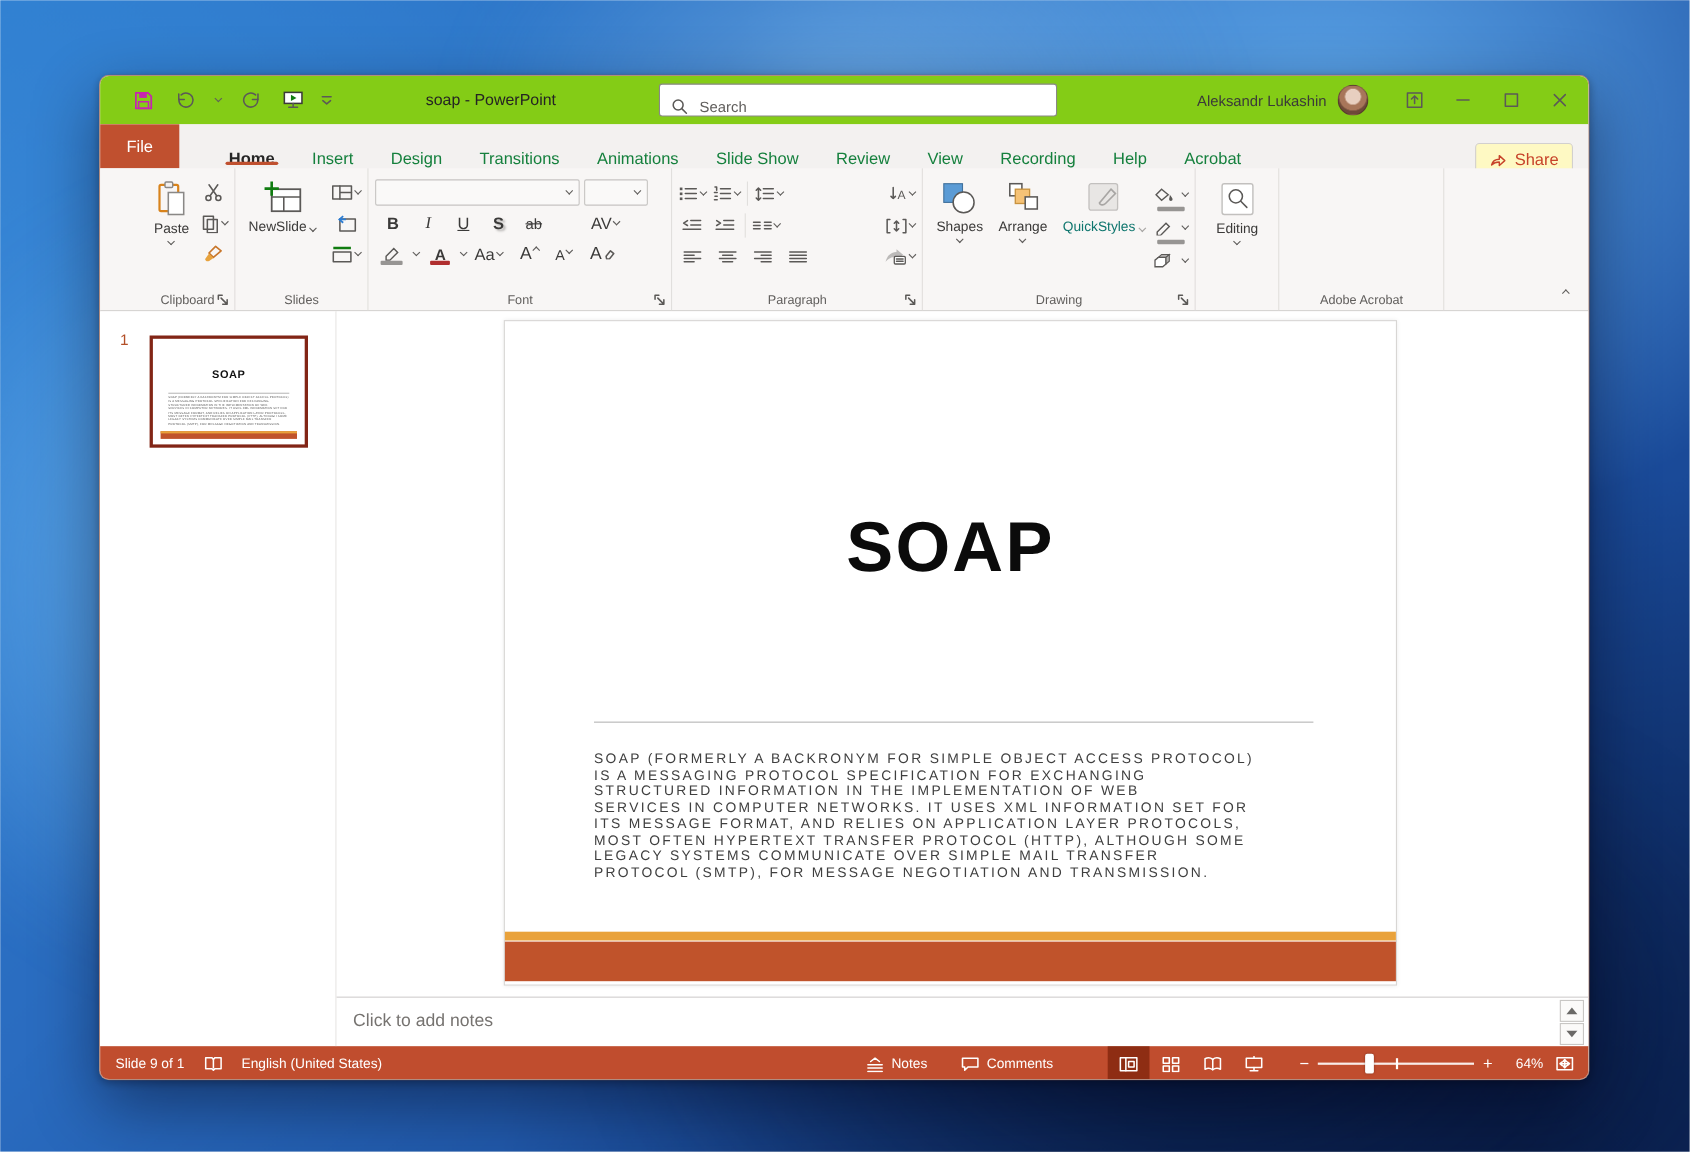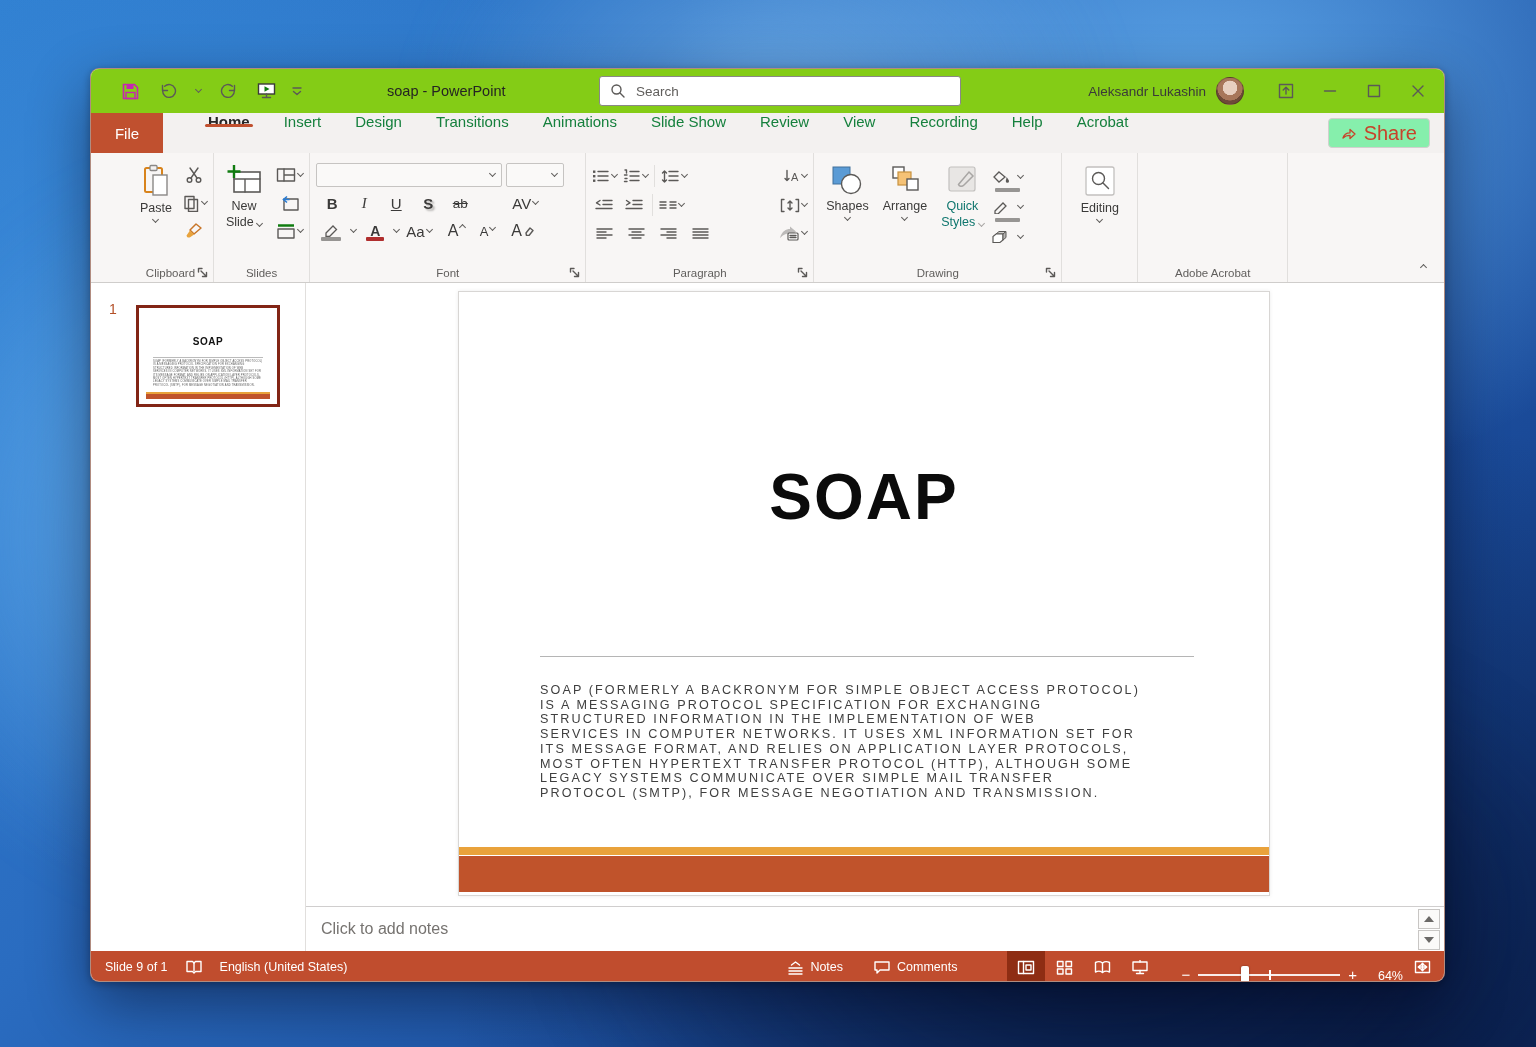--- a/index.html
+++ b/index.html
@@ -27,56 +27,56 @@
     box-shadow:0 22px 60px rgba(0,0,20,.45), 0 2px 8px rgba(0,0,20,.3); }
 
   
   .titlebar { position:relative; height:44px; background:#84cc16; }
   .qat { position:absolute; left:24px; top:0; height:44px; display:flex; align-items:center; gap:7px; }
   .qbtn { display:flex; align-items:center; justify-content:center; width:30px; height:30px; border-radius:4px; color:#3b3a39; }
   .qbtn.narrow { width:18px; }
   .wtitle { position:absolute; left:296px; top:0; height:44px; display:flex; align-items:center;
     font-size:14.5px; color:#252423; }
   .searchbox { position:absolute; left:508px; top:7px; width:362px; height:30px; background:#fff;
-    border:1px solid #8a8886; border-radius:3px; display:flex; align-items:center; padding:0 10px; gap:10px; }
+    border:1px solid #8a8886; border-radius:3px; display:flex; align-items:flex-end; padding:0 10px; gap:10px; }
   .searchbox input { border:none; outline:none; flex:1; font-size:13.5px; color:#444;
     font-family:"Liberation Sans", sans-serif; background:transparent; }
   .searchbox input::placeholder { color:#605e5c; }
   .tb-right { position:absolute; right:4px; top:0; height:44px; display:flex; align-items:center; }
   .username { font-size:13.5px; color:#3b3a39; margin-right:10px; }
   .avatar { width:28px; height:28px; border-radius:50%; margin-right:20px;
     background:radial-gradient(circle at 50% 38%, #e8cfc0 0 34%, #a8765a 36% 60%, #6e4a38 62% 100%);
     border:1px solid rgba(0,0,0,.2); }
   .winctl { width:44px; height:44px; display:flex; align-items:center; justify-content:center; color:#3b3a39; }
 
   
   .tabrow { position:relative; height:40px; background:#f3f1f0; display:flex; align-items:stretch;gap:20px; }
   .file-tab { width:72px; background:#c0502f; color:#fff; font-size:15px;
     display:flex; align-items:center; justify-content:center; }
-  .tabs { display:flex; align-items:flex-start; margin-left:8px; }
+  .tabs { display:flex; align-items:flex-end; margin-left:8px; }
   .tab { padding:0 17px; display:flex; align-items:center; font-size:15px; color:#15803d; position:relative; }
   .tab.active { color:#262626; font-weight:bold; }
   .tab.active::after { content:""; position:absolute; left:14px; right:14px; bottom:3px; height:3px;
     background:#c0502f; border-radius:2px; }
-  .share-btn { position:absolute; right:14px; top:5px; height:30px; padding:0 12px; border:1px solid #d2d0ce;
-    border-radius:4px; background:#86efac; display:flex; align-items:center; gap:7px;
-    color:#c7432a; font-size:20px; }
+  .share-btn { position:absolute; right:14px; top:17px; height:30px; padding:0 12px; border:1px solid #d2d0ce;
+    border-radius:4px; background:#fef9c3; display:flex; align-items:center; gap:7px;
+    color:#c7432a; font-size:15px; }
 
   
   .ribbon { position:relative; height:130px; background:#f8f6f5; border-bottom:1px solid #cfcdcb; display:flex; }
   .group { position:relative; border-right:1px solid #e1dfdd; padding:8px 6px 20px; }
   .group-label { position:absolute; bottom:3px; left:0; right:0; text-align:center;
     font-size:11.5px; color:#605e5c; }
   .launcher { position:absolute; bottom:4px; right:5px; color:#605e5c; }
   .chv { width:5px; height:5px; border-right:1.4px solid #605e5c; border-bottom:1.4px solid #605e5c;
     display:inline-block; transform:rotate(45deg); margin-top:-3px; }
   .chv.up { transform:rotate(-135deg); margin-top:3px; }
   .bigbtn { display:flex; flex-direction:column; align-items:center; justify-content:flex-start;
     gap:3px; padding:3px 6px; border-radius:3px; color:#3b3a39; font-size:12.5px; text-align:center; line-height:1.25; }
-  .bigbtn .blabel { display:flex; flex-direction:column; align-items:center; }
+  .bigbtn .blabel { display:flex; flex-direction:row; align-items:center; }
   .bigbtn.disabled { color:#0f766e; }
   .colstack { display:flex; flex-direction:column; justify-content:flex-start; gap:4px; padding-top:2px; }
   .sbtn { height:24px; min-width:24px; display:flex; align-items:center; justify-content:center;
     border-radius:2px; color:#3b3a39; gap:2px; }
   .fontrow { display:flex; align-items:center; gap:4px; height:28px; }
   .combo { background:#faf9f8; border:1px solid #c6c4c2; border-radius:2px; height:24px;
     display:flex; align-items:center; justify-content:flex-end; padding:0 6px; }
   .glyph { font-size:15px; color:#3b3a39; }
   .g-bold { font-weight:bold; }
   .g-italic { font-style:italic; font-family:"Liberation Serif", serif; }
@@ -123,21 +123,21 @@
     display:flex; align-items:center; justify-content:center; }
   .tri-up { width:0; height:0; border-left:5px solid transparent; border-right:5px solid transparent;
     border-bottom:6px solid #6b6967; }
   .tri-dn { width:0; height:0; border-left:5px solid transparent; border-right:5px solid transparent;
     border-top:6px solid #6b6967; }
 
   
   .statusbar { height:32px; background:#c04d2e; color:#fff; display:flex; align-items:center;
     font-size:12.5px; }
   .sb-left { display:flex; align-items:center; gap:16px; padding-left:14px; }
-  .sb-right { margin-left:auto; display:flex; align-items:flex-end; height:100%; }
+  .sb-right { margin-left:auto; display:flex; align-items:center; height:100%; }
   .sb-item { display:flex; align-items:center; gap:6px; padding:0 10px; height:100%; }
   .viewbtn { width:38px; height:32px; display:flex; align-items:center; justify-content:center; }
   .viewbtn.active { background:#8e2d13; }
   .zoomwrap { display:flex; align-items:center; gap:8px; padding:0 8px; }
   .ztrack { position:relative; width:142px; height:2px; background:rgba(255,255,255,.9); }
   .zthumb { position:absolute; left:30%; top:-8px; width:8px; height:18px; background:#fff;
     border-radius:2px; box-shadow:0 0 2px rgba(0,0,0,.4); }
   .ztick { position:absolute; left:50%; top:-4px; width:1.5px; height:10px; background:#fff; }
   .zplusminus { font-size:15px; color:#fff; }
   .zoomlabel { width:38px; text-align:right; }

